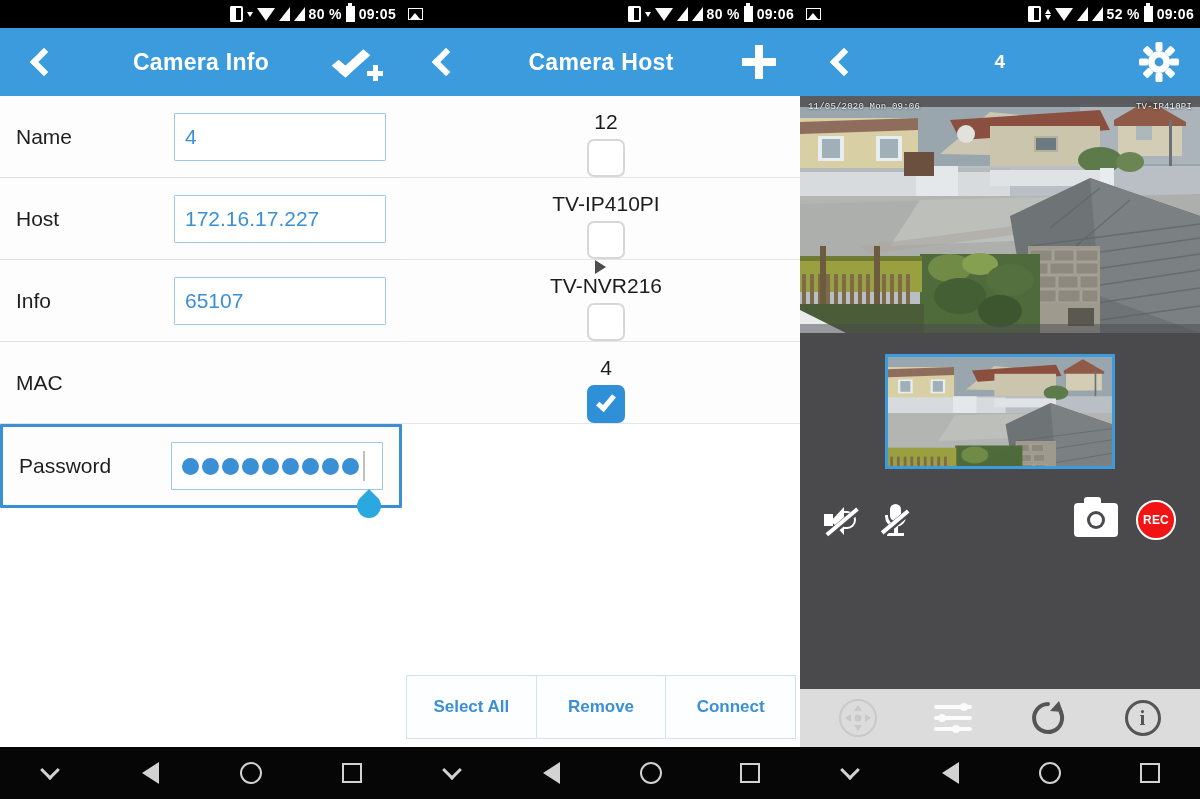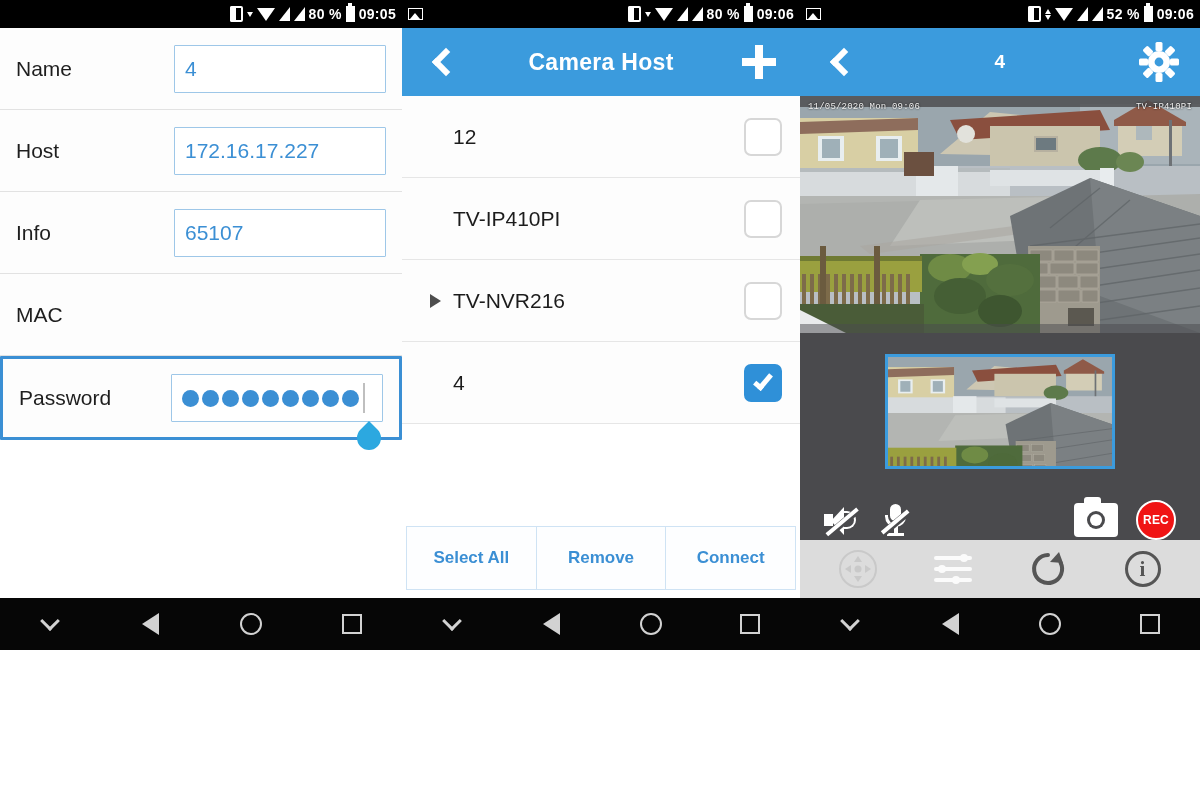--- a/index.html
+++ b/index.html
@@ -4,21 +4,21 @@
 <style>
   * { box-sizing: border-box; margin: 0; padding: 0; }
   html, body {
     width: 1200px; height: 799px;
     background: #ffffff;
     font-family: "Liberation Sans", sans-serif;
     overflow: hidden;
   }
   .screen-wrap { position: relative; width: 1200px; height: 799px; display: flex; }
 
-  .panel { position: relative; height: 650px; display: flex; flex-direction: column; background: #ffffff; justify-content: center; }
+  .panel { position: relative; height: 799px; display: flex; flex-direction: column; background: #ffffff; justify-content: center; }
   .panel-1 { width: 402px; }
   .panel-2 { width: 398px; }
   .panel-3 { width: 400px; }
 
   
   .statusbar {
     height: 28px; background: #000000; color: #ffffff;
     display: flex; align-items: center; padding: 0 6px;
     font-size: 14px; font-weight: bold; flex: 0 0 auto;
   }
@@ -106,20 +106,21 @@
     border-radius: 0 50% 50% 50%; transform: rotate(45deg);
   }
   .panel-1 .below-form { flex: 1 1 auto; background: #ffffff; }
 
   
   .list-area { flex: 0 0 auto; background: #ffffff; }
   .list-row {
     height: 82px; display: flex; align-items: center;
     border-bottom: 1px solid #e6e6e6; padding: 0 18px 0 28px;
     background: #fdfdfd;
+    flex-direction: column;
   }
   .expander {
     width: 0; height: 0; border-top: 7px solid transparent;
     border-bottom: 7px solid transparent; border-left: 11px solid #4d4d4d;
     margin-right: 12px; flex: 0 0 auto;
   }
   .expander.hidden { visibility: hidden; }
   .list-label { flex: 1 1 auto; font-size: 21px; color: #1c1c1c; }
   .cbox {
     width: 38px; height: 38px; border: 2px solid #d7d7d7;
@@ -237,20 +238,32 @@
         <span class="tiny-caret"></span>
         <span class="wifi-icon"></span>
         <span class="sig-icon"></span>
         <span class="sig-icon"></span>
         <span class="sb-text">80 %</span>
         <span class="batt-icon"></span>
         <span class="sb-text">09:05</span>
       </div>
     </div>
 
+    <div class="appbar">
+      <div class="icon-btn">
+        <span class="chev-back"></span>
+      </div>
+      <div class="appbar-title">Camera Info</div>
+      <div class="icon-btn">
+        <span class="check-plus">
+          <span class="ck"></span>
+            <span class="pl"></span>
+        </span>
+      </div>
+    </div>
 
     <div class="form-area">
 
       <div class="field-row">
         <div class="field-label">Name</div>
         <div class="field-input">4</div>
       </div>
 
       <div class="field-row">
         <div class="field-label">Host</div>

